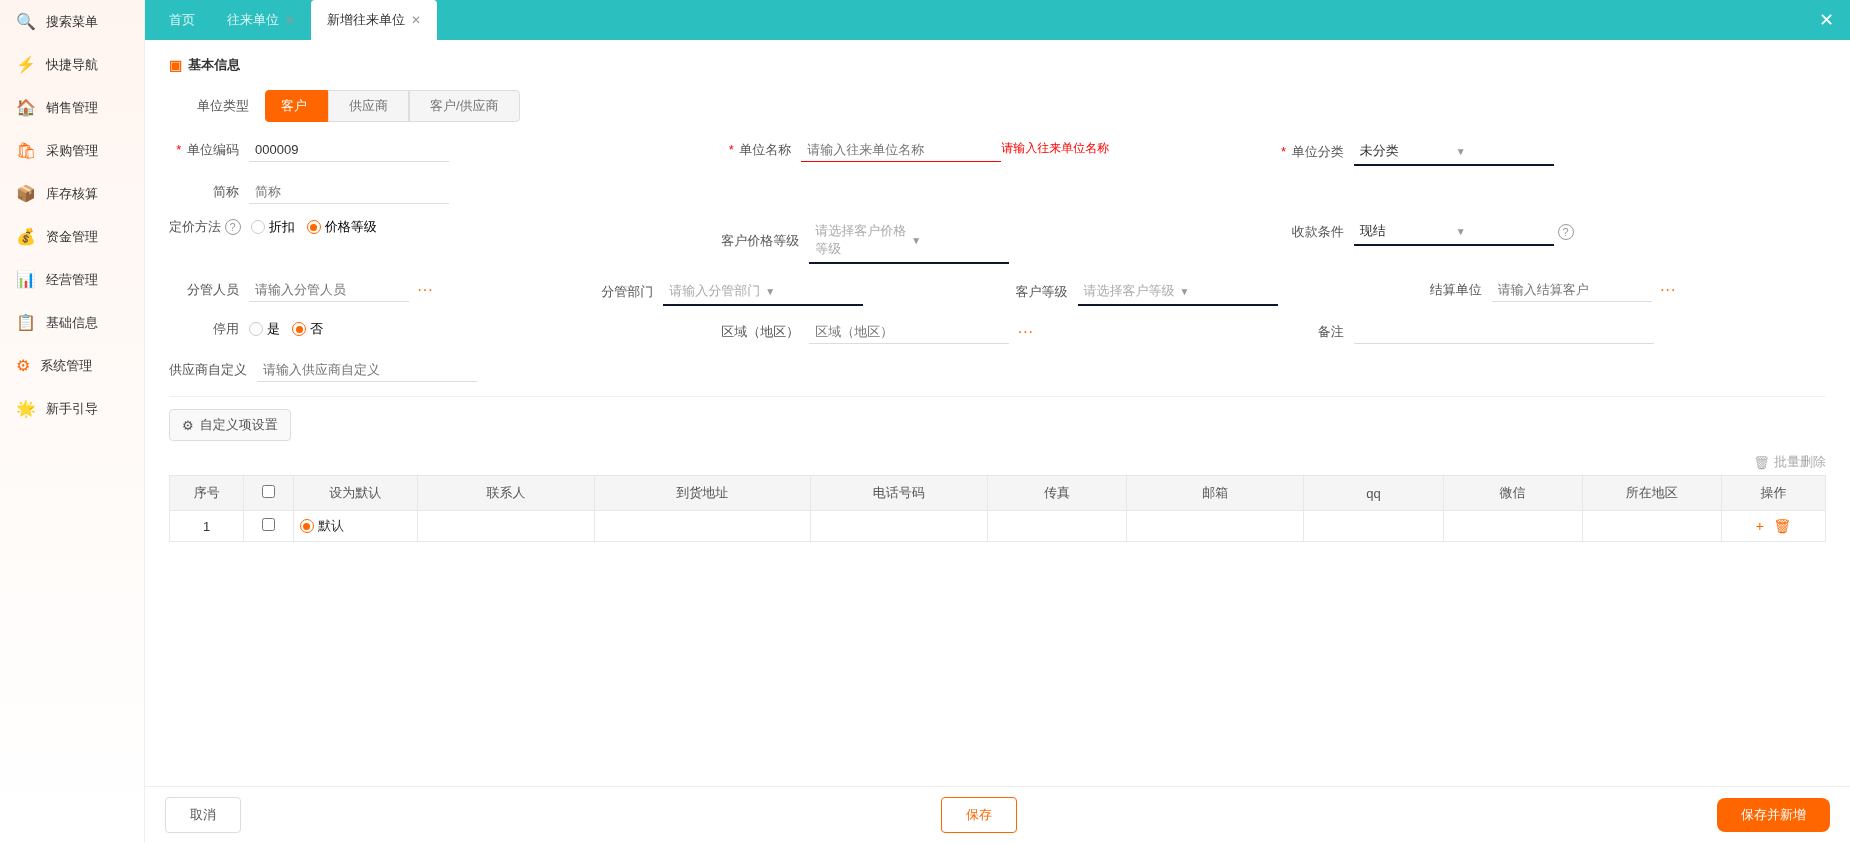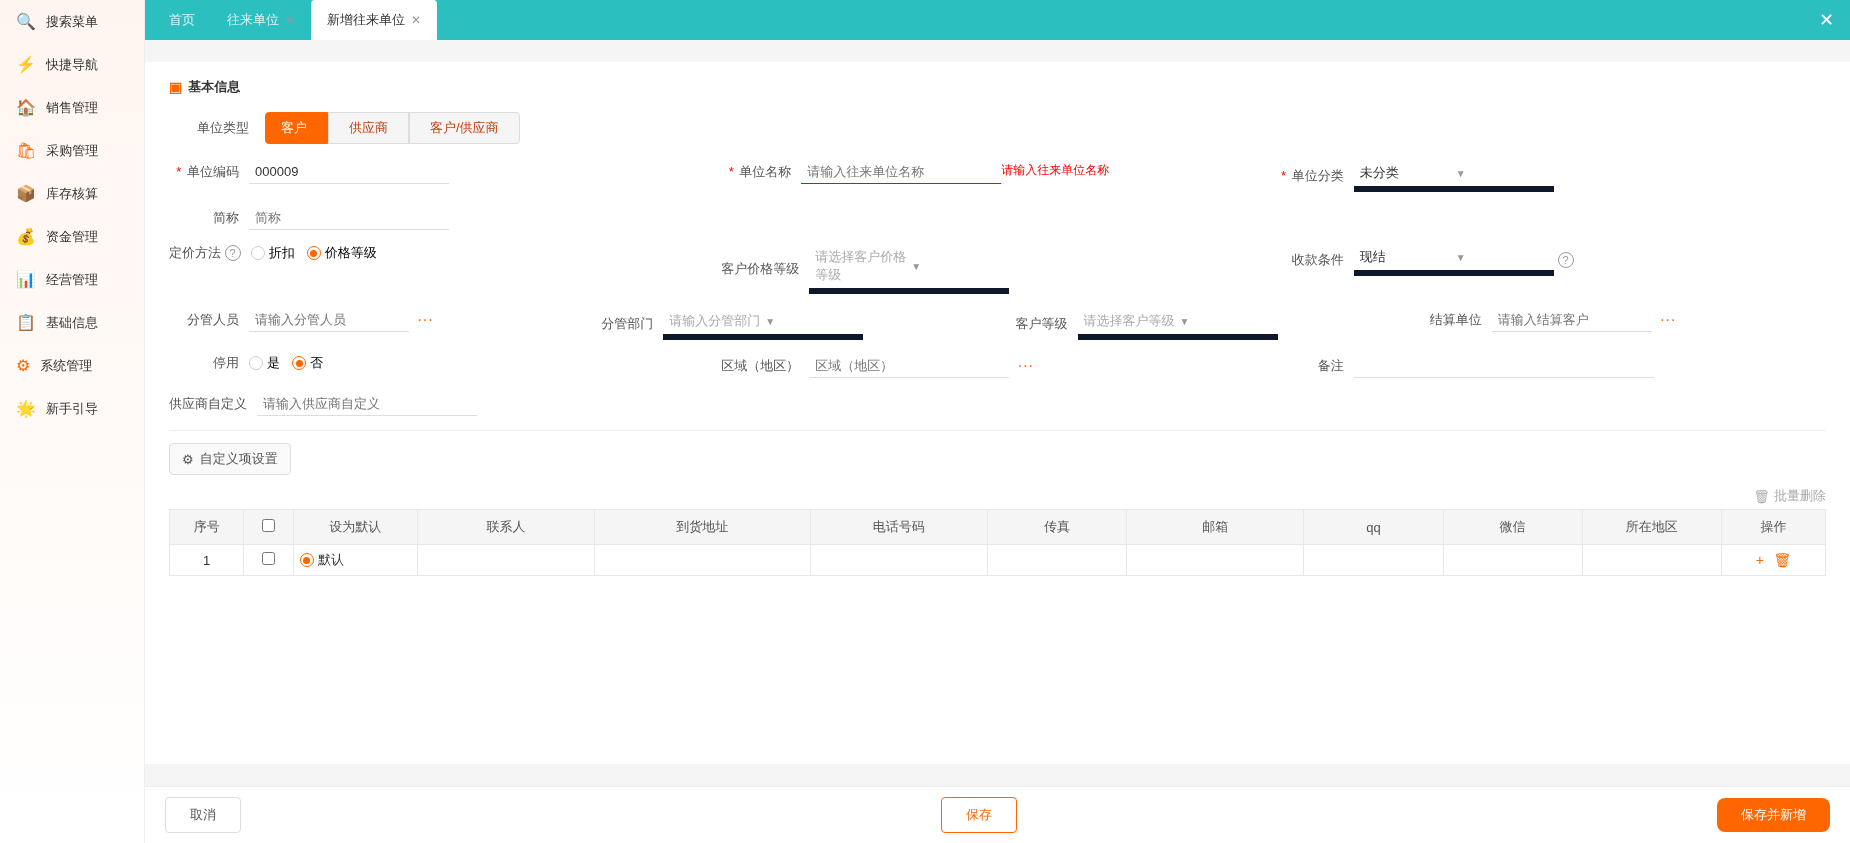--- a/index.html
+++ b/index.html
@@ -24,21 +24,20 @@
     }
     .sidebar-item .icon { font-size: 16px; color: #f60; }
     .sidebar-item span { font-size: 13px; }
 
     
     .main {
       flex: 1;
       display: flex;
       flex-direction: column;
       overflow: hidden;
-      gap: 22px;
     }
 
     
     .tab-bar {
       background: #2bbfbf;
       display: flex;
       align-items: center;
       height: 40px;
       padding: 0 8px;
       gap: 0;
@@ -98,21 +97,21 @@
       text-align: right;
       color: #555;
       margin-right: 16px;
     }
     .unit-type-btn {
       padding: 6px 20px;
       border: 1px solid #ddd;
       background: #f5f5f5;
       cursor: pointer;
       font-size: 13px;
-      color: #c2410c;
+      color: #737373;
     }
     .unit-type-btn.active {
       background: #f60;
       color: #fff;
       border-color: #f60;
       padding-left: 15px;
     }
     .unit-type-btn:first-of-type { border-radius: 4px 0 0 4px; }
     .unit-type-btn:last-of-type { border-radius: 0 4px 4px 0; }
 
@@ -152,21 +151,21 @@
     .error-msg {
       color: #f00;
       font-size: 12px;
       display: block;
       margin-top: 2px;
       padding-left: 80px;
     }
     .field-select {
       display: flex;
       align-items: center;
-      border-bottom: 6px solid #0f172a;
+      border-bottom: 2px solid #0f172a;
       padding: 4px 6px;
       width: 200px;
       cursor: pointer;
       gap: 4px;
       background: transparent;
     }
     .field-select span { flex: 1; color: #aaa; font-size: 13px; }
     .field-select .chevron { color: #999; font-size: 10px; }
     .field-select-filled span { color: #333; }
 

